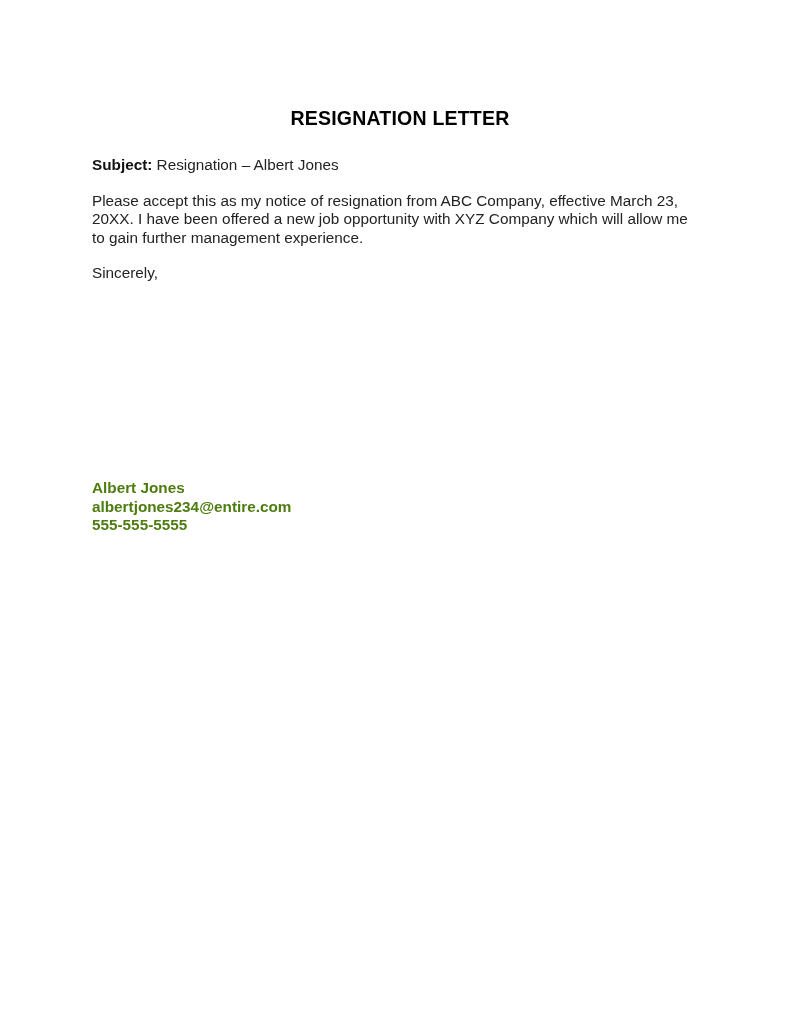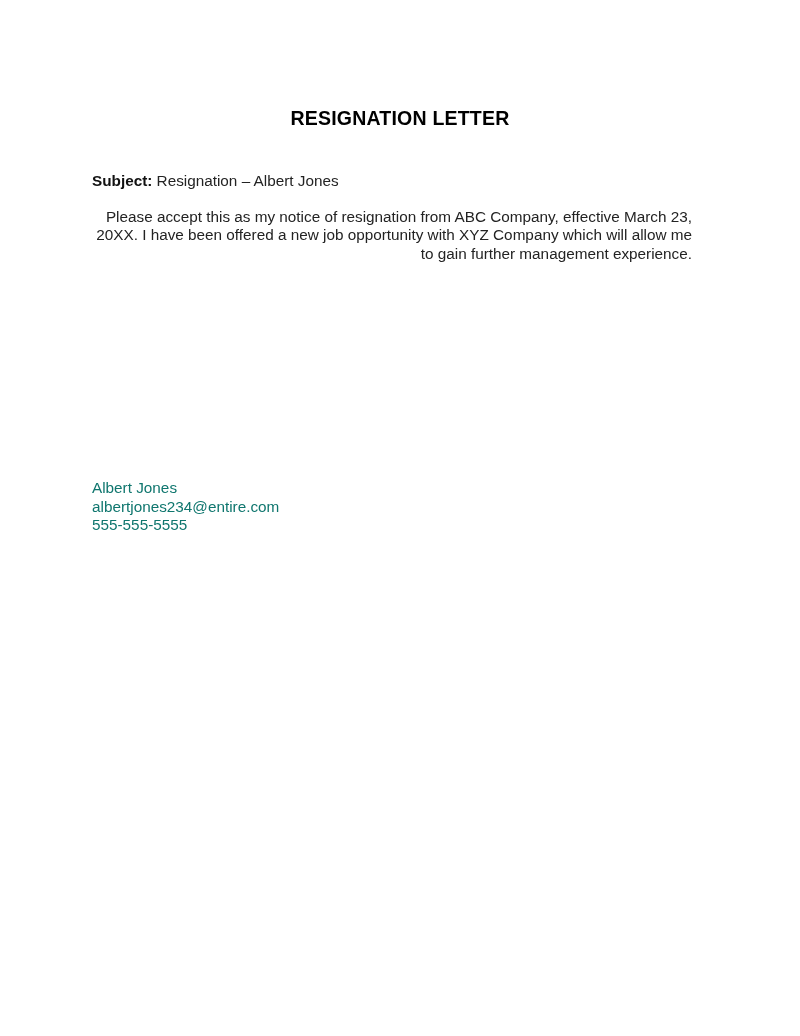--- a/index.html
+++ b/index.html
@@ -34,52 +34,53 @@
     letter-spacing: 0.2px;
     color: #000000;
     transform: scaleX(0.93);
     transform-origin: center center;
   }
 
   
   .letter-body {
     position: absolute;
     left: 92px;
-    top: 172px;
+    top: 156px;
     width: 600px;
     font-size: 15.3px;
     line-height: 18.5px;
     color: #232323;
   }
 
   .block {
     margin: 0 0 17px 0;
   }
 
   .subject-label {
     font-weight: bold;
     color: #111111;
   }
 
   
-  .para-1 { width: 600px; text-align: right; }
+  .para-1 { width: 600px; }
   .para-2 { width: 588px; }
   .para-3 { width: 560px; }
 
   .closing {
     margin: 0 0 10px 0;
   }
 
   .signature {
     position: absolute;
     left: 92px;
     top: 479px;
     font-size: 15.3px;
     line-height: 18.5px;
-    color: #0f766e;
+    color: #4d7c0f;
+    font-weight: bold;
   }
 
   .signature .sig-line {
     display: block;
   }
 </style>
 </head>
 <body>
 
 <div class="page">
@@ -90,20 +91,21 @@
 
     <p class="block">
       <span class="subject-label">Subject:</span><span> Resignation – Albert Jones</span>
     </p>
 
 
     <p class="block para-1">Please accept this as my notice of resignation from ABC Company, effective March 23, 20XX. I have been offered a new job opportunity with XYZ Company which will allow me to gain further management experience.</p>
 
 
 
+    <p class="closing">Sincerely,</p>
 
   </div>
 
   <div class="signature">
     <span class="sig-line">Albert Jones</span>
     <span class="sig-line">albertjones234@entire.com</span>
     <span class="sig-line">555-555-5555</span>
   </div>
 
 </div>

